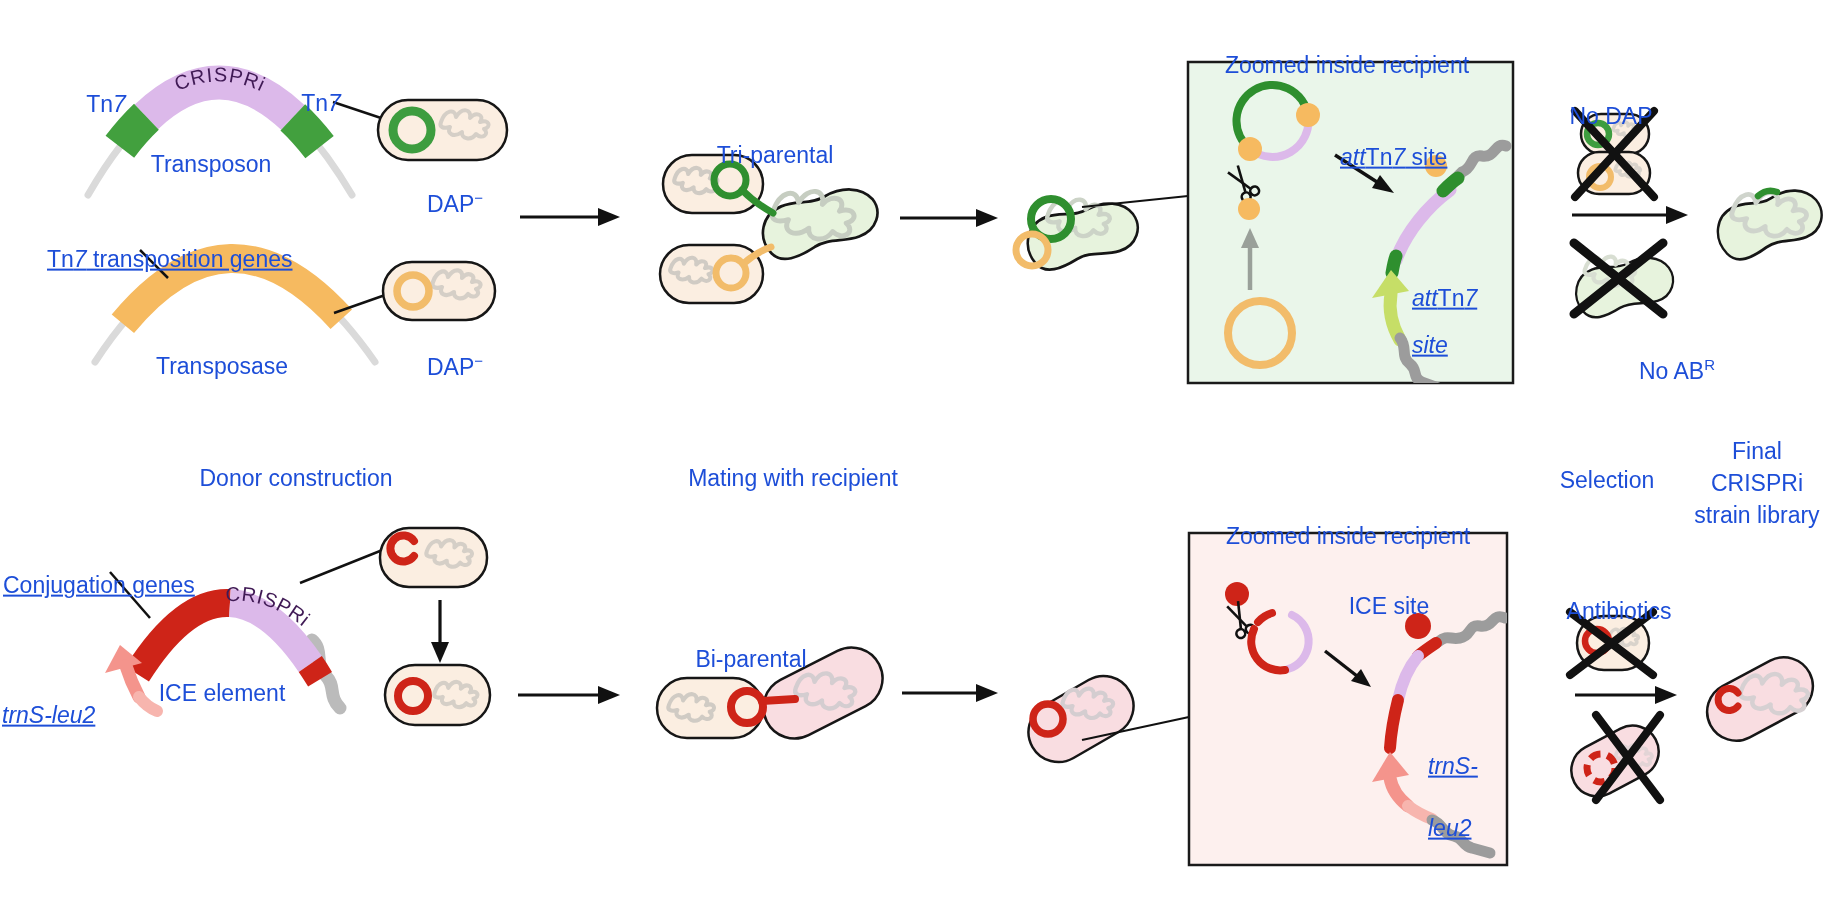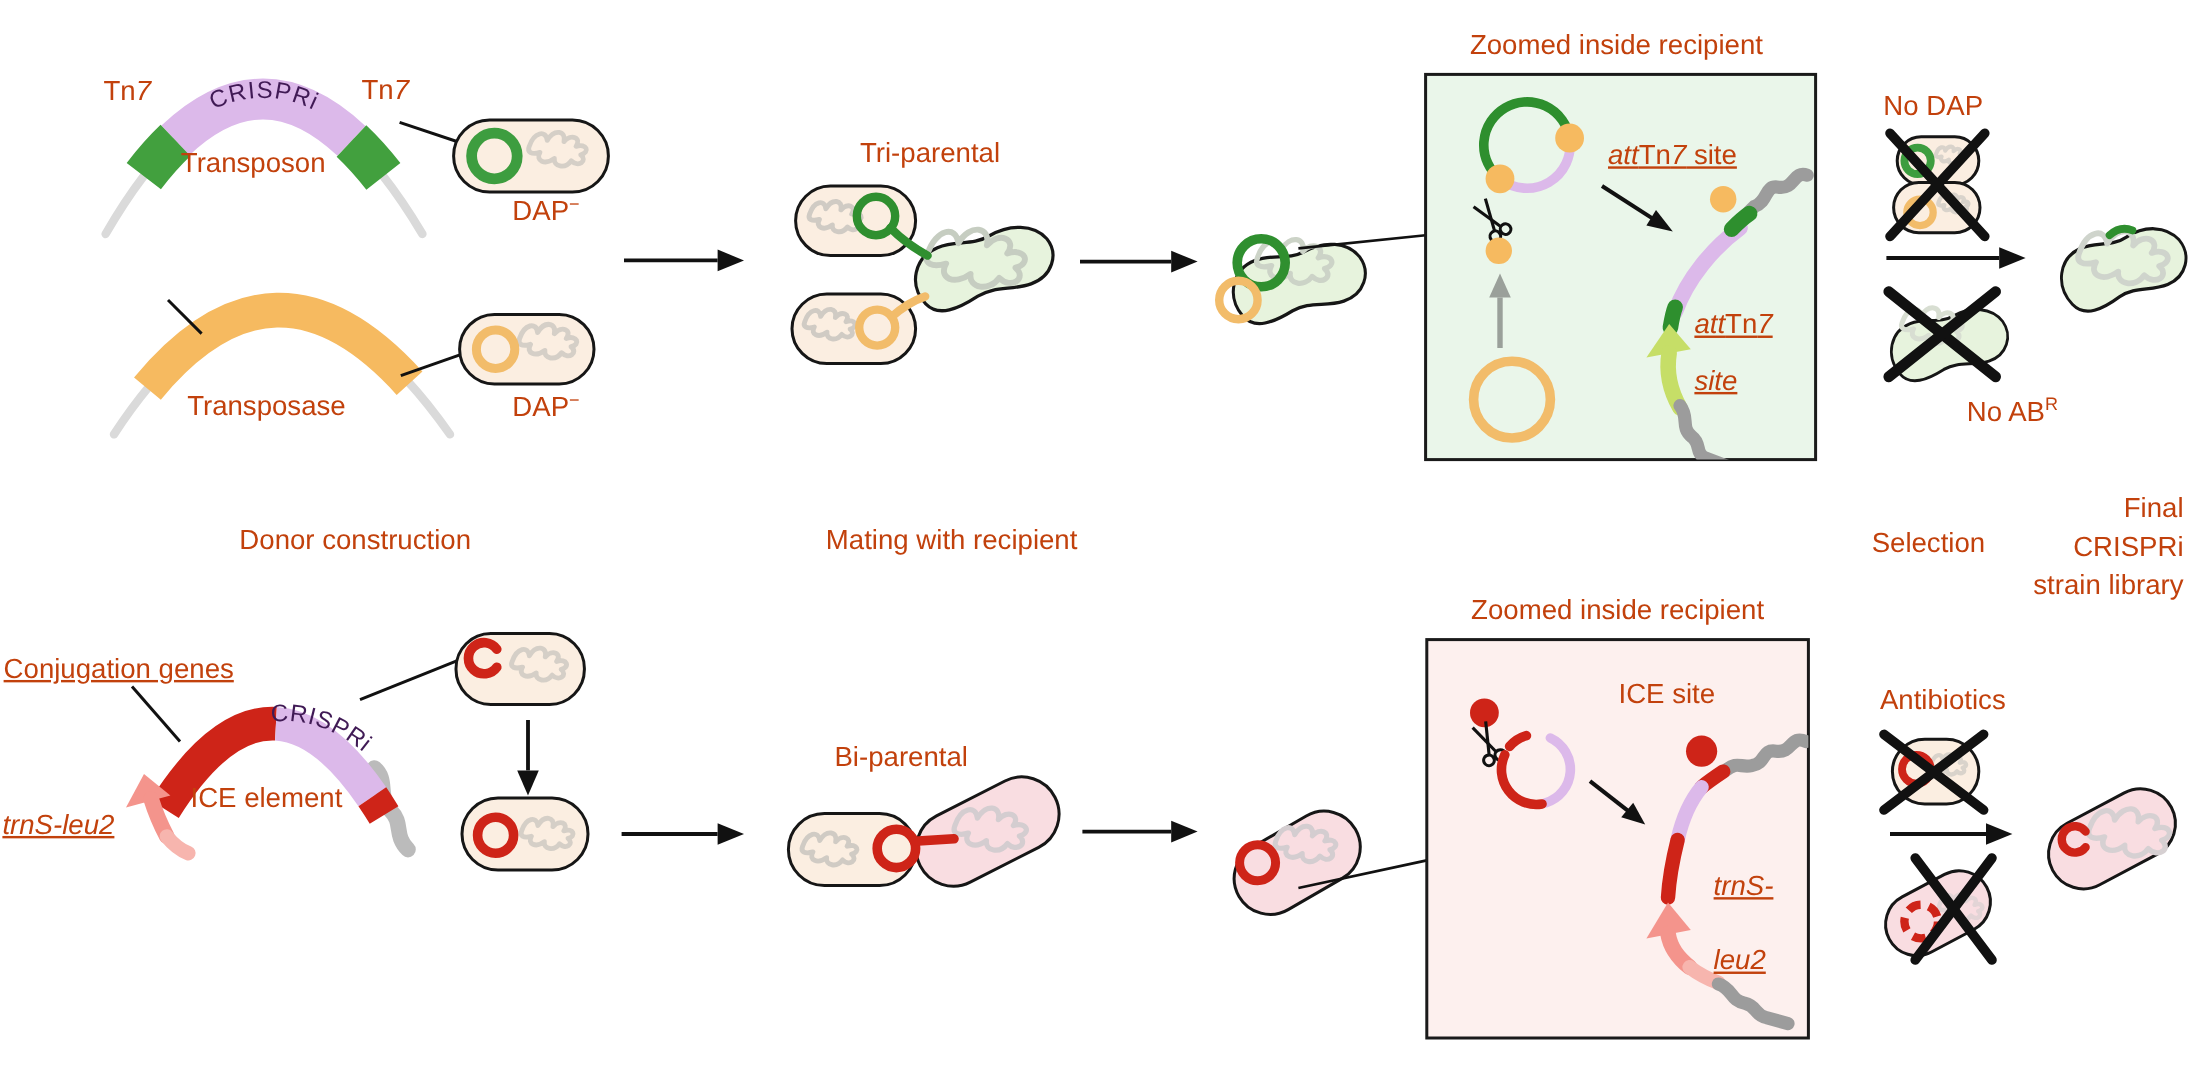--- a/index.html
+++ b/index.html
@@ -1,22 +1,22 @@
 <!DOCTYPE html>
 <html><head>
 <meta charset="utf-8">
 <style>
   html,body{margin:0;padding:0;background:#fff;}
   #fig{position:relative;width:1832px;height:903px;background:#ffffff;overflow:hidden;
        font-family:"Liberation Sans",sans-serif;color:#111;}
   #art{position:absolute;left:0;top:0;width:1832px;height:903px;}
   .lbl{position:absolute;transform:translate(-50%,-50%);font-size:23px;line-height:1.25;
-       white-space:nowrap;color:#c2410c;}
+       white-space:nowrap;color:#1d4ed8;margin-top:28px;}
   .lbl-l{transform:translate(0,-50%);text-decoration:underline;}
-  .lbl-c3{transform:translate(-50%,0);text-align:right;line-height:32px;}
+  .lbl-c3{transform:translate(-50%,0);text-align:center;line-height:32px;}
   .lbl sup{font-size:15px;}
   .it{font-style:italic;}
 </style>
 </head>
 <body>
 
 <div id="fig">
 
 <svg id="art" viewBox="0 0 1832 903" xmlns="http://www.w3.org/2000/svg">
   <defs>
@@ -280,20 +280,21 @@
     <rect x="1704" y="670" width="112" height="58" rx="29" fill="#f9dde1" stroke="#161616" stroke-width="2.5" transform="rotate(-28 1760 699)"></rect>
     <use href="#scrib" transform="translate(1737,668) scale(1.4)" stroke="#d6d0d2" stroke-width="3.2"></use>
     <path d="M1738,693 A11 11 0 1 0 1738,706" fill="none" stroke="#ce2418" stroke-width="7" stroke-linecap="round"></path>
   </g>
 </svg>
 
   <div class="lbl" style="left:106px;top:76px"><span>Tn</span><span class="it">7</span></div>
   <div class="lbl" style="left:321px;top:75px"><span>Tn</span><span class="it">7</span></div>
   <div class="lbl" style="left:211px;top:136px">Transposon</div>
   <div class="lbl" style="left:455px;top:176px"><span>DAP</span><sup>−</sup></div>
+  <div class="lbl lbl-l" style="left:47px;top:231px"><span>Tn</span><span class="it">7</span><span> transposition genes</span></div>
   <div class="lbl" style="left:222px;top:338px">Transposase</div>
   <div class="lbl" style="left:455px;top:339px"><span>DAP</span><sup>−</sup></div>
 
   <div class="lbl" style="left:775px;top:127px">Tri-parental</div>
   <div class="lbl" style="left:1347px;top:37px">Zoomed inside recipient</div>
   <div class="lbl lbl-l" style="left:1340px;top:129px"><span class="it">att</span><span>Tn</span><span class="it">7</span><span> site</span></div>
   <div class="lbl lbl-l" style="left:1412px;top:270px"><span class="it">att</span><span>Tn</span><span class="it">7</span></div>
   <div class="lbl lbl-l it" style="left:1412px;top:317px">site</div>
 
   <div class="lbl" style="left:1611px;top:88px">No DAP</div>

